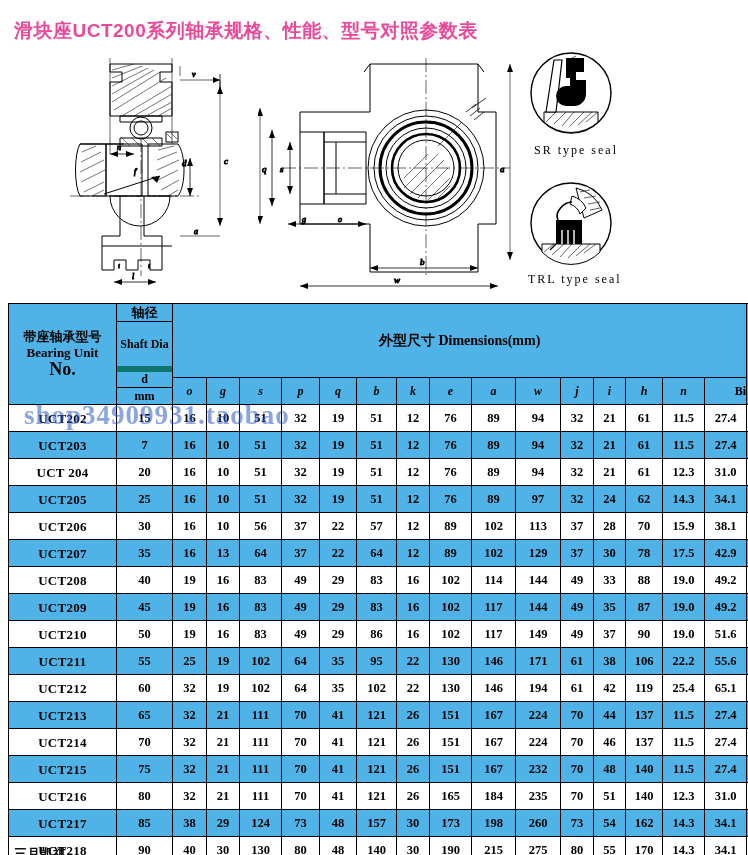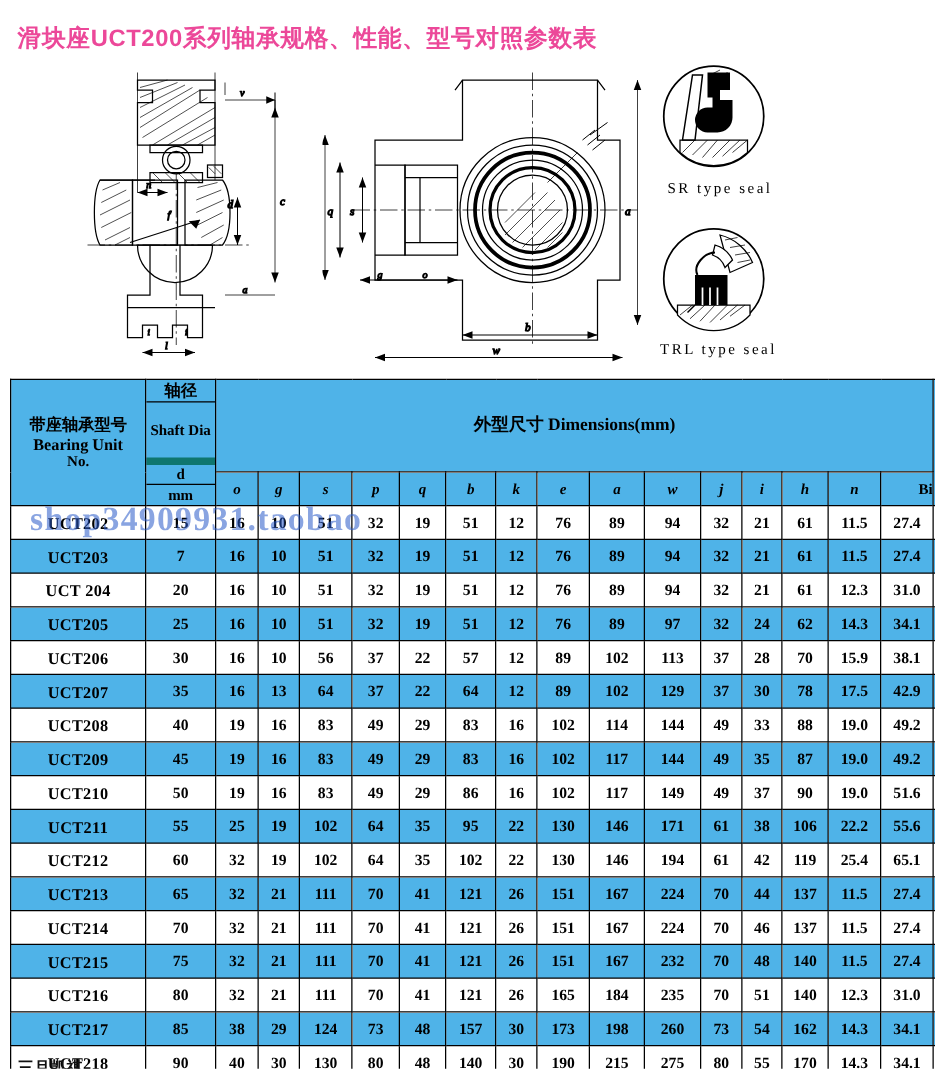--- a/index.html
+++ b/index.html
@@ -52,21 +52,21 @@
     line-height:1.05;
     overflow:hidden;
   }
   thead th{
     background:#4FB3E8;
     font-size:12px;
   }
   .hdr-unit{height:86px;}
   .hdr-unit .l1{font-family:"Liberation Sans",sans-serif;font-size:13px;display:block;margin-bottom:3px;}
   .hdr-unit .l2{font-size:13px;display:block;}
-  .hdr-unit .l3{font-size:12px;display:block;}
+  .hdr-unit .l3{font-size:18px;display:block;}
   .hdr-shaft .s1{font-family:"Liberation Sans",sans-serif;font-size:13px;display:block;padding:2px 0 1px;}
   .hdr-shaft .s2{font-size:12px;display:block;padding:16px 0;border-top:1px solid #000;border-bottom:6px solid #0f766e;}
   .hdr-shaft .s3{font-size:12px;display:block;padding:1px 0;border-bottom:1px solid #000;}
   .hdr-shaft .s4{font-size:12px;display:block;padding:2px 0;}
   .hdr-dim-top{height:62px;font-size:14px;}
   .hdr-dim-top .cnpart{font-family:"Liberation Sans",sans-serif;}
   .hdr-sub{height:22px;font-size:12px;font-style:italic;}
   .hdr-sub.noital{font-style:normal;text-align:right;}
   .hdr-weight{height:86px;}
   .hdr-weight .w1{font-family:"Liberation Sans",sans-serif;font-size:14px;display:block;margin-bottom:5px;}

